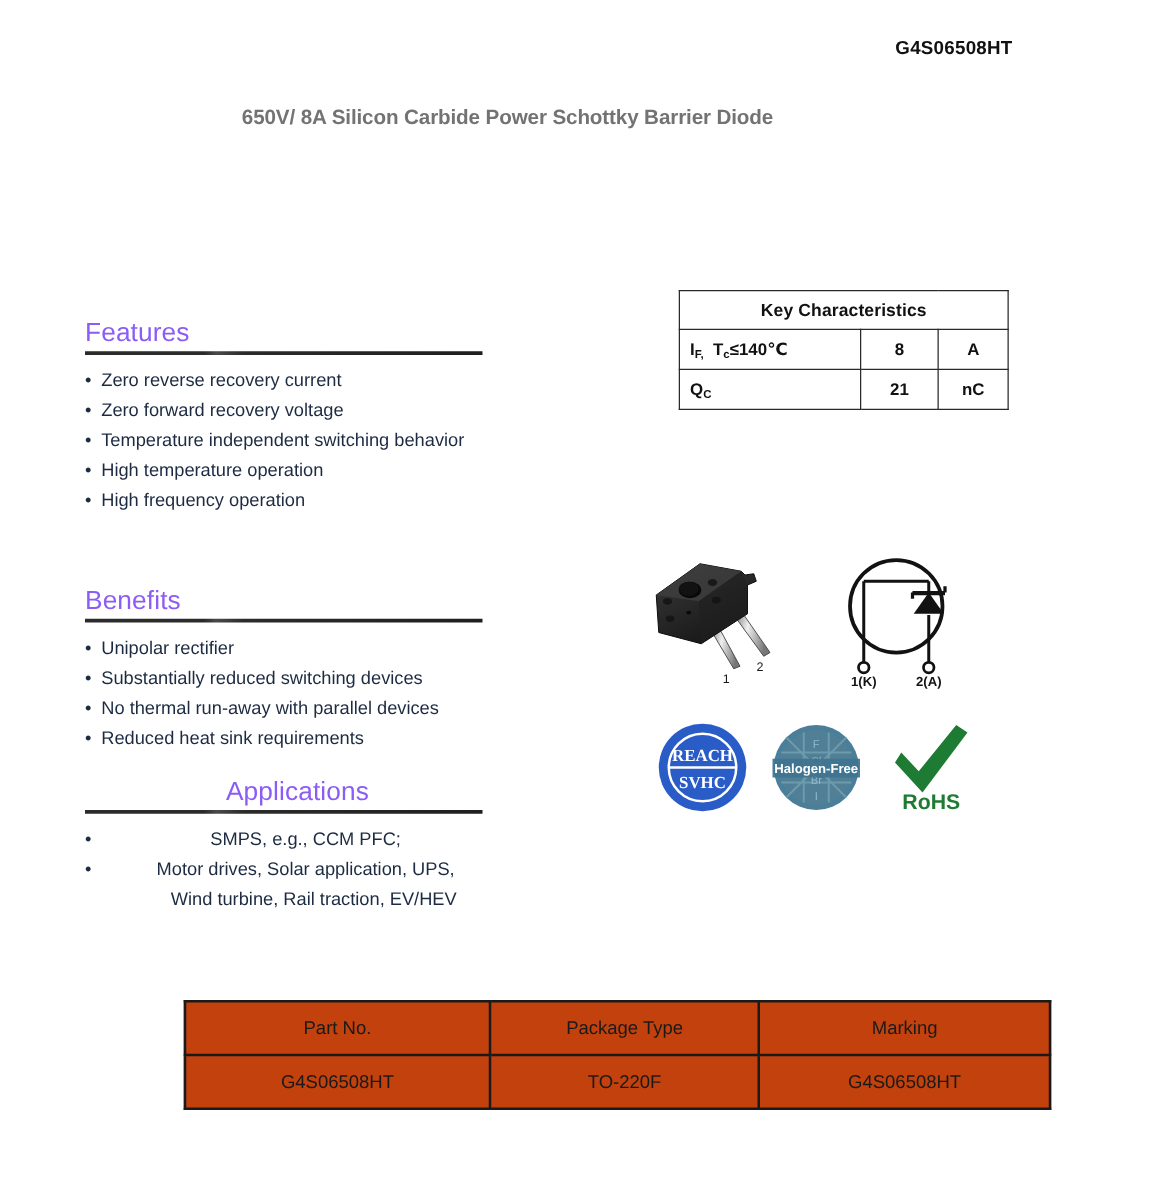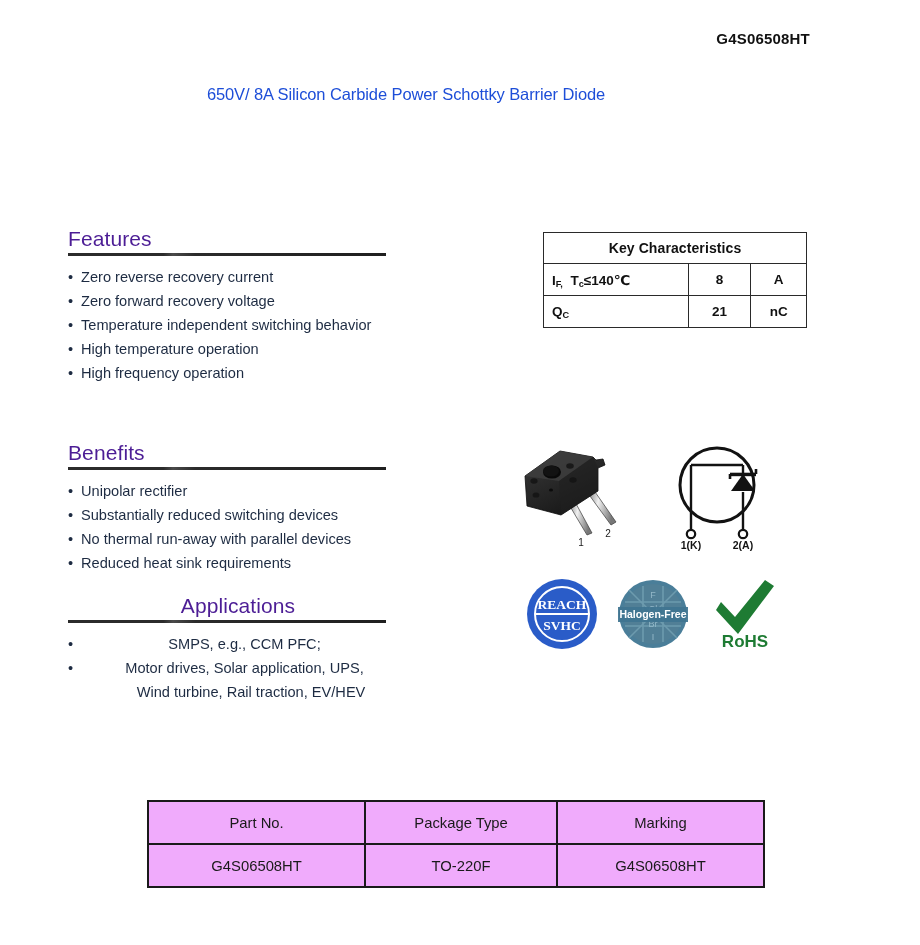--- a/index.html
+++ b/index.html
@@ -26,37 +26,38 @@
     letter-spacing: 0.2px;
     color: #111111;
   }
   #doc-title {
     position: absolute;
     top: 85px;
     left: 0;
     width: 812px;
     text-align: center;
     font-size: 16.5px;
-    font-weight: normal;
-    color: #1d4ed8;
+    font-weight: bold;
+    color: #737373;
     letter-spacing: -0.1px;
   }
 
   
   .section {
     position: absolute;
     left: 68px;
     width: 340px;
   }
   .section-title {
     font-size: 21px;
     font-weight: normal;
-    color: #4c1d95;
+    color: #8b5cf6;
     letter-spacing: 0.1px;
     line-height: 1.05;
+    margin-top: 28px;
   }
   .section-rule {
     margin-top: 3px;
     width: 318px;
     height: 3px;
     background: linear-gradient(90deg, #2b2b2b 0%, #2b2b2b 30%, #4a4a4a 33%, #2b2b2b 40%, #1f1f1f 100%);
   }
   .bullet-list {
     margin: 0;
     padding: 0;
@@ -158,22 +159,22 @@
   #reach-logo   { left: 6px;  }
   #halogen-logo { left: 97px; }
   #rohs-logo    { left: 188px; }
 
   
   #part-table {
     position: absolute;
     left: 147px;
     top: 800px;
     border-collapse: collapse;
-    width: 618px;
-    background: #f0abfc;
+    width: 694px;
+    background: #c2410c;
   }
   #part-table td {
     border: 2.4px solid #1a1a1a;
     height: 39px;
     text-align: center;
     font-size: 14.8px;
     color: #1a1a1a;
   }
   #part-table .col-a { width: 210px; }
   #part-table .col-b { width: 185px; }

